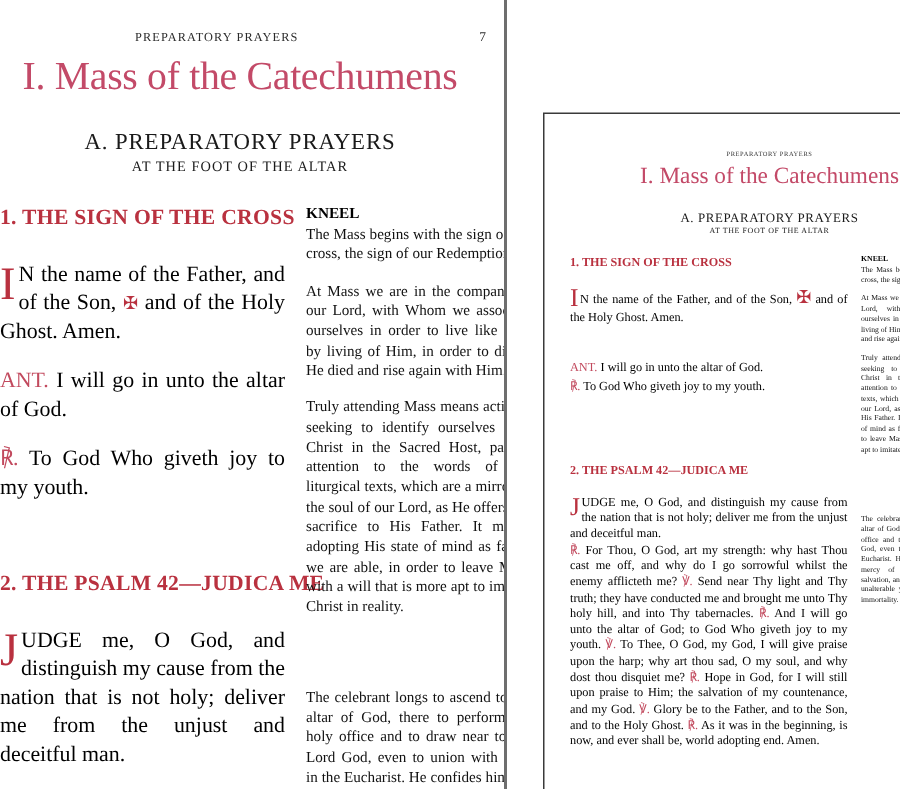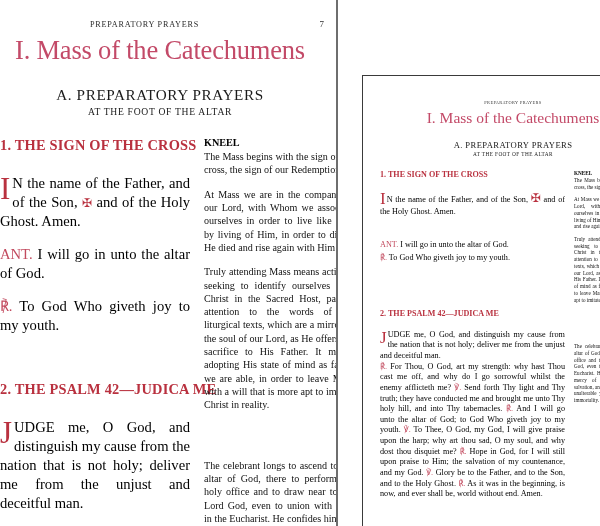--- a/index.html
+++ b/index.html
@@ -318,26 +318,26 @@
           <div style="height:22px"></div>
 
           <div class="r-sec-head second">2. THE PSALM 42—JUDICA ME</div>
 
           <p class="r-prayer" style="margin-bottom:0">
             <span class="dropcap">J</span><span class="sc">UDGE</span><span> me, O God, and distinguish my cause from the nation that is not holy; deliver me from the unjust and deceitful man.</span>
           </p>
 
           <p class="r-psalm">
             <span class="vr">℟.</span><span> For Thou, O God, art my strength: why hast Thou cast me off, and why do I go sorrowful whilst the enemy afflicteth me?</span>
-            <span class="vr">℣.</span><span> Send forth Thy light and Thy truth; they have conducted me and brought me unto Thy holy hill, and into Thy tabernacles.</span>
+            <span class="vr">℣.</span><span> Send near Thy light and Thy truth; they have conducted me and brought me unto Thy holy hill, and into Thy tabernacles.</span>
             <span class="vr">℟.</span><span> And I will go unto the altar of God; to God Who giveth joy to my youth.</span>
             <span class="vr">℣.</span><span> To Thee, O God, my God, I will give praise upon the harp; why art thou sad, O my soul, and why dost thou disquiet me?</span>
             <span class="vr">℟.</span><span> Hope in God, for I will still upon praise to Him; the salvation of my countenance, and my God.</span>
             <span class="vr">℣.</span><span> Glory be to the Father, and to the Son, and to the Holy Ghost.</span>
-            <span class="vr">℟.</span><span> As it was in the beginning, is now, and ever shall be, world without end. Amen.</span>
+            <span class="vr">℟.</span><span> As it was in the beginning, is now, and ever shall be, world adopting end. Amen.</span>
           </p>
         </div>
 
         <div class="r-col-note">
           <div class="r-note-head">KNEEL</div>
           <p class="r-note">The Mass begins with the sign of the cross, the sign of our Redemption.</p>
           <p class="r-note">At Mass we are in the company of our Lord, with Whom we associate ourselves in order to live like Him by living of Him, in order to die as He died and rise again with Him.</p>
           <p class="r-note">Truly attending Mass means actively seeking to identify ourselves with Christ in the Sacred Host, paying attention to the words of the liturgical texts, which are a mirror of the soul of our Lord, as He offers the sacrifice to His Father. It means adopting His state of mind as far as we are able, in order to leave Mass with a will that is more apt to imitate Christ in reality.</p>
           <div style="height:34px"></div>
           <p class="r-note">The celebrant longs to ascend to the altar of God, there to perform his holy office and to draw near to the Lord God, even to union with Him in the Eucharist. He confides himself to the mercy of God, source of light, salvation, and peace, Who imparts to us unalterable youth of soul and blissful immortality.</p>

